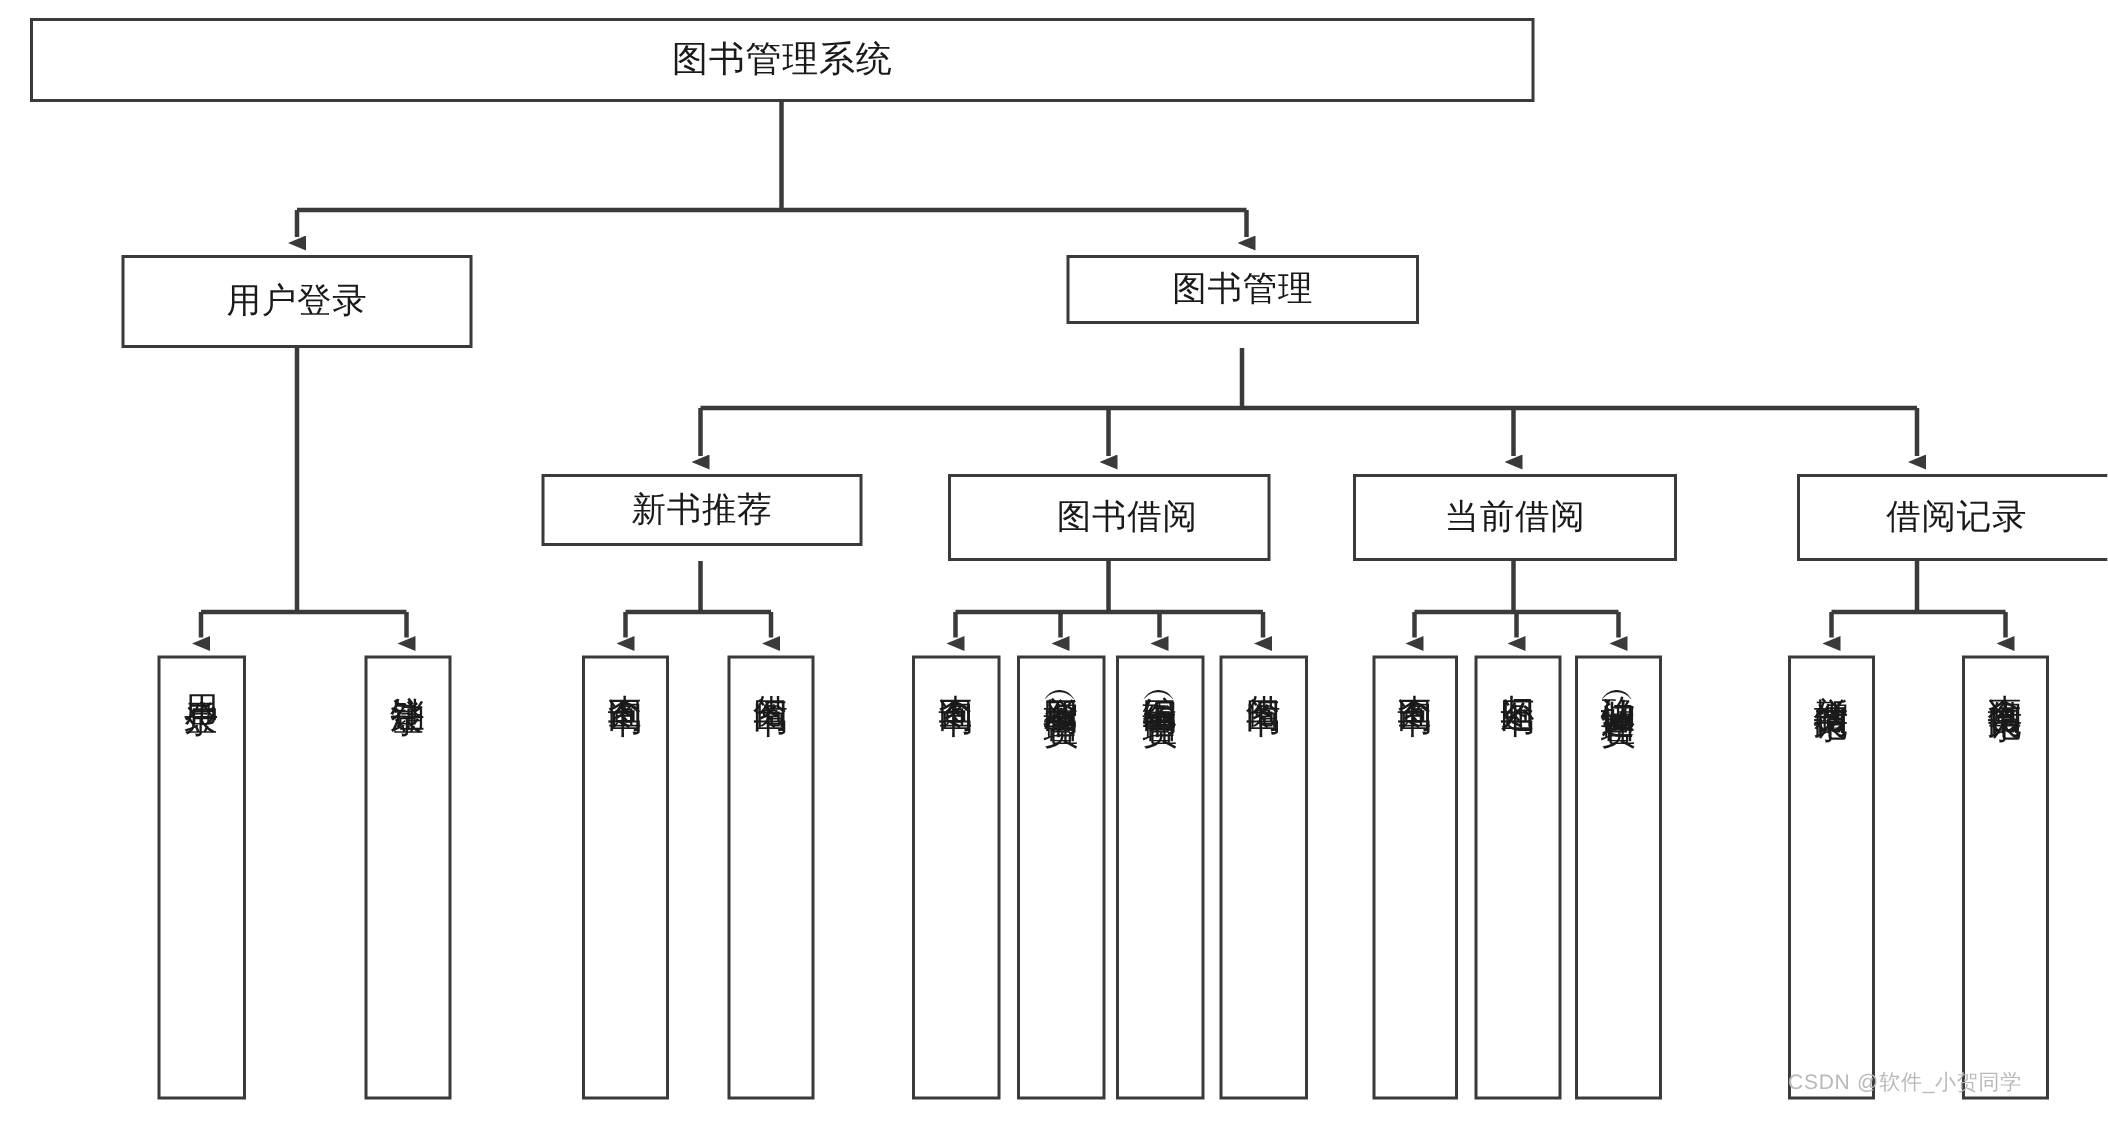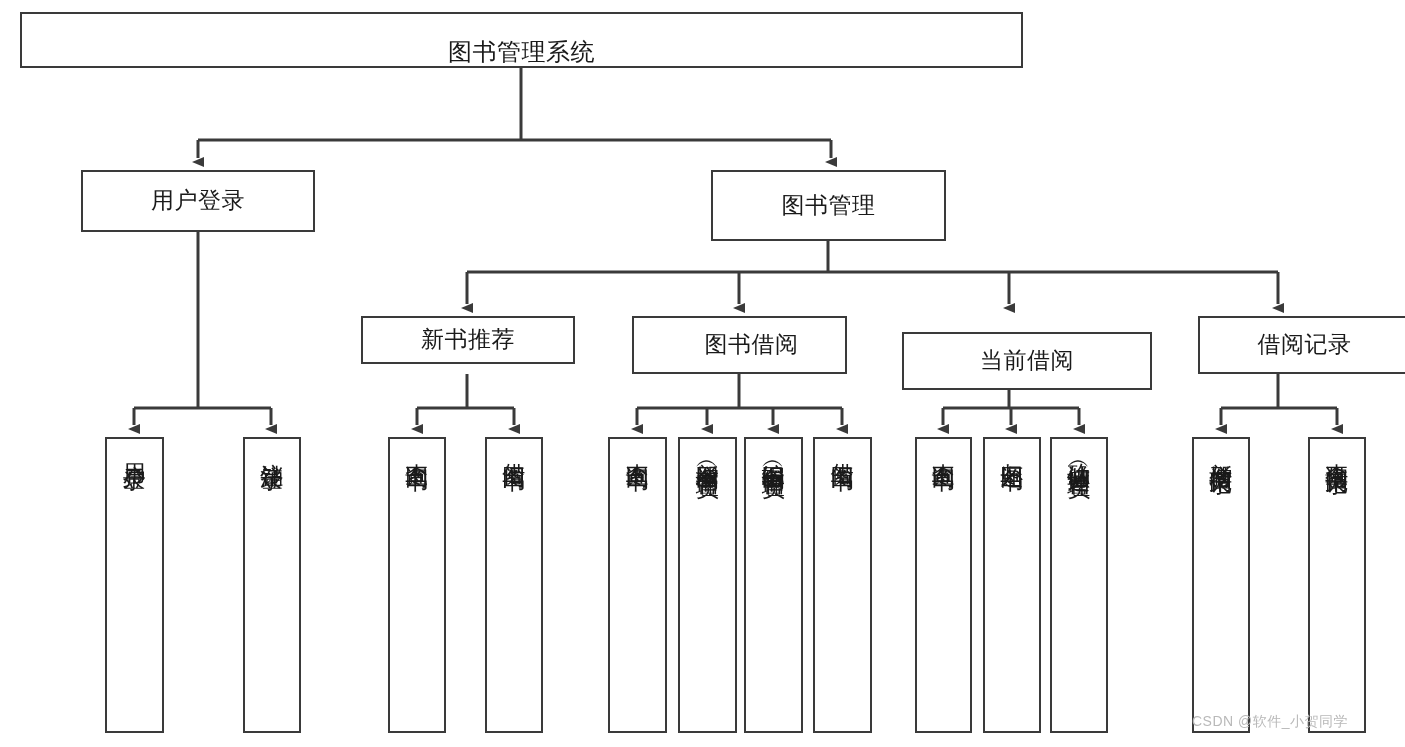--- a/index.html
+++ b/index.html
@@ -119,38 +119,38 @@
       <path d="M1011,408 L1011,425" marker-end="url(#arrow)"></path>
       <path d="M1079,408 L1079,425" marker-end="url(#arrow)"></path>
 
       <path d="M1278,374 L1278,408"></path>
       <path d="M1221,408 L1337,408"></path>
       <path d="M1221,408 L1221,425" marker-end="url(#arrow)"></path>
       <path d="M1337,408 L1337,425" marker-end="url(#arrow)"></path>
     </g>
   </svg>
 
-  <div class="node horiz lvl0" style="left:20px;top:12px;width:1003px;height:56px;align-items:flex-end;">
+  <div class="node horiz lvl0" style="left:20px;top:12px;width:1003px;height:56px;">
     <span class="label">图书管理系统</span>
   </div>
 
   <div class="node horiz" style="left:81px;top:170px;width:234px;height:62px;">
     <span class="label">用户登录</span>
   </div>
-  <div class="node horiz" style="left:711px;top:170px;width:235px;height:71px;">
+  <div class="node horiz" style="left:711px;top:170px;width:235px;height:46px;">
     <span class="label">图书管理</span>
   </div>
 
   <div class="node horiz" style="left:361px;top:316px;width:214px;height:48px;">
     <span class="label">新书推荐</span>
   </div>
   <div class="node horiz" style="left:632px;top:316px;width:215px;height:58px;padding-left:24px;">
     <span class="label">图书借阅</span>
   </div>
-  <div class="node horiz" style="left:902px;top:332px;width:250px;height:58px;">
+  <div class="node horiz" style="left:902px;top:316px;width:216px;height:58px;">
     <span class="label">当前借阅</span>
   </div>
   <div class="node horiz" style="left:1198px;top:316px;width:213px;height:58px;">
     <span class="label">借阅记录</span>
   </div>
 
   <div class="node vert" style="left:105px;top:437px;width:59px;height:296px;">
     <span class="label">用户登录</span>
   </div>
   <div class="node vert" style="left:243px;top:437px;width:58px;height:296px;">

